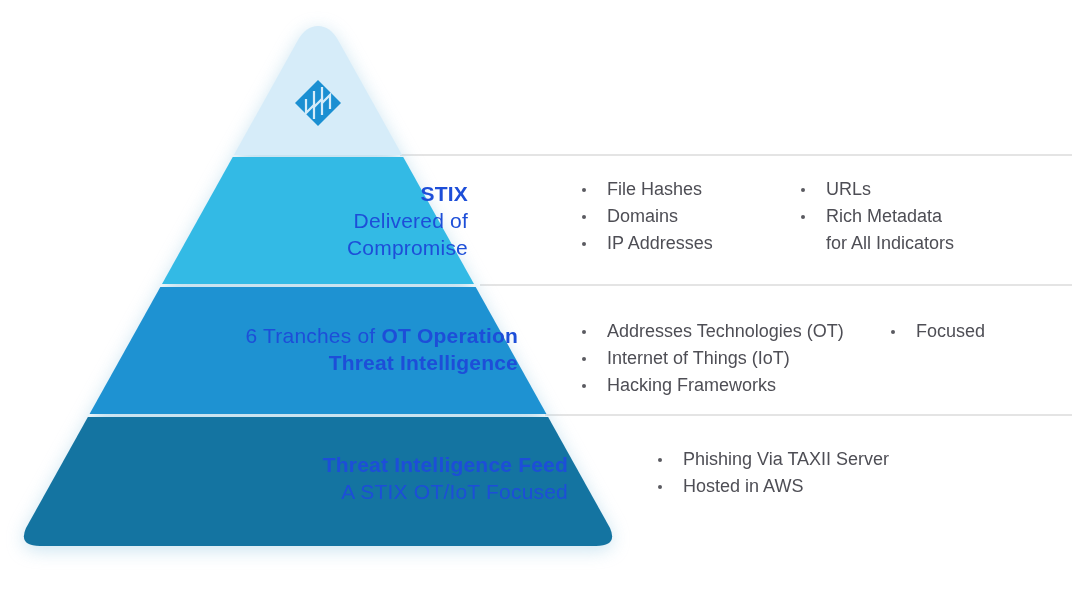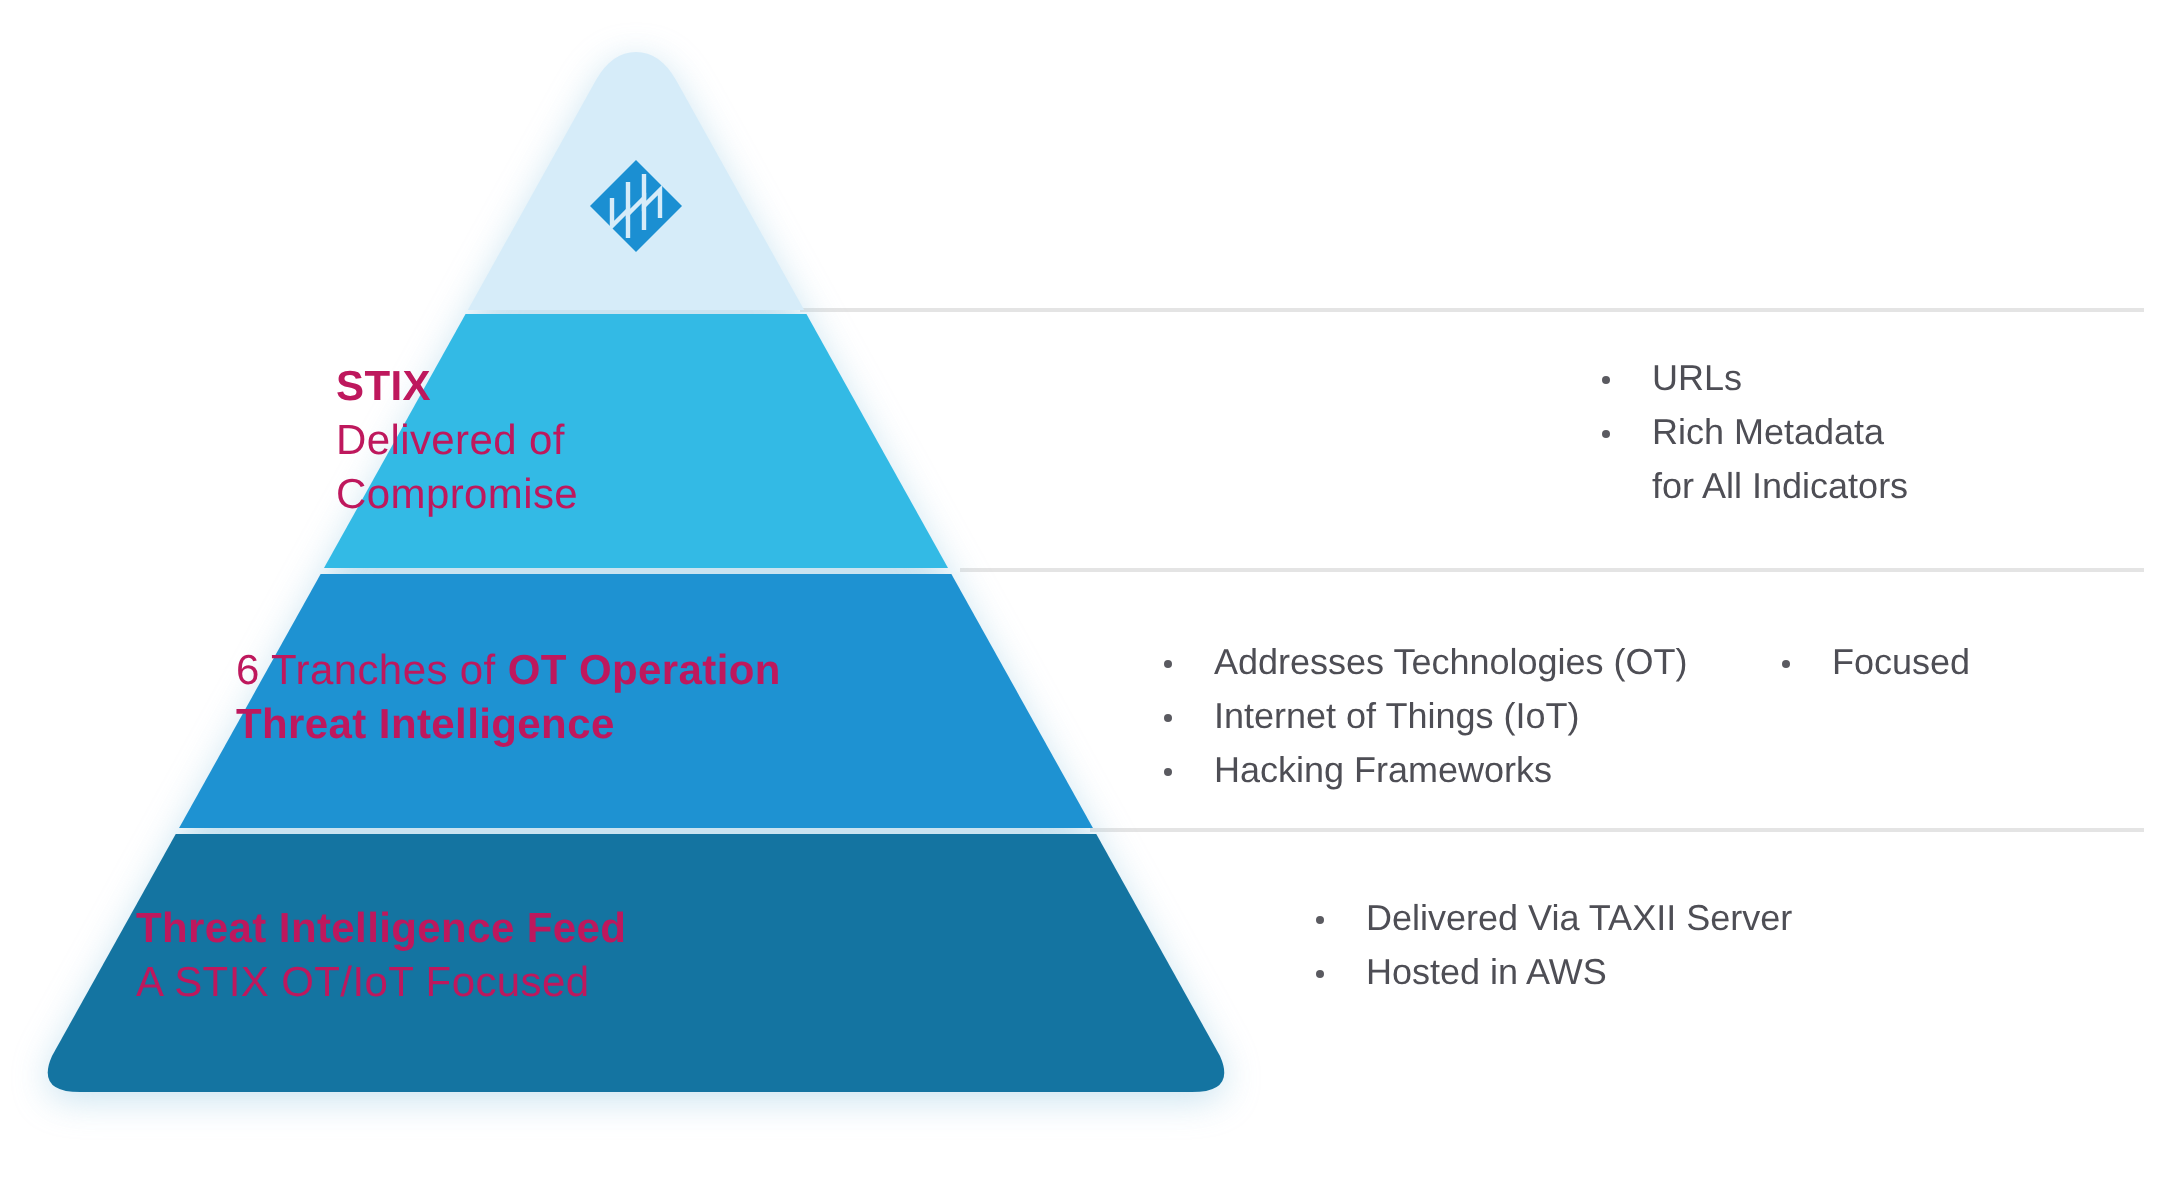--- a/index.html
+++ b/index.html
@@ -3,21 +3,21 @@
   <meta charset="utf-8">
   <style>
     html, body { margin:0; padding:0; }
     body {
       width:1080px; height:591px; background:#ffffff; position:relative; overflow:hidden;
       font-family:"Liberation Sans", "DejaVu Sans", sans-serif;
     }
     .divider { position:absolute; height:2px; background:#e4e4e4; left:400px; right:8px; }
     svg.pyr { position:absolute; left:0; top:0; }
     .layer-text {
-      position:absolute; color:#be185d; text-align:left; font-size:21px; line-height:27px;
+      position:absolute; color:#1d4ed8; text-align:right; font-size:21px; line-height:27px;
       font-weight:normal; letter-spacing:0.2px;
     }
     .layer-text b { font-weight:bold; }
     .bullets { position:absolute; color:#4e4e55; font-size:18px; line-height:27px; }
     .bullets ul { list-style:none; margin:0; padding:0; }
     .bullets li { position:relative; padding-left:27px; white-space:nowrap; }
     .bullets li.bul::before {
       content:""; position:absolute; left:2px; top:12px; width:4px; height:4px; border-radius:50%; background:#5a5a60;
     }
     .col { position:absolute; top:0; }
@@ -67,36 +67,41 @@
   <div><span>6 Tranches of </span><b>OT Operation</b></div>
   <div><b>Threat Intelligence</b></div>
 </div>
 
 <div class="layer-text" style="left:68px;width:500px;top:451px;">
   <div><b>Threat Intelligence Feed</b></div>
   <div>A STIX OT/IoT Focused</div>
 </div>
 
 <div class="bullets" style="left:580px;top:176px;width:480px;height:85px;">
+  <ul class="col" style="left:0;">
+    <li class="bul">File Hashes</li>
+    <li class="bul">Domains</li>
+    <li class="bul">IP Addresses</li>
+  </ul>
   <ul class="col" style="left:219px;">
     <li class="bul">URLs</li>
     <li class="bul">Rich Metadata</li>
     <li>for All Indicators</li>
   </ul>
 </div>
 
 <div class="bullets" style="left:580px;top:318px;width:490px;height:85px;">
   <ul class="col" style="left:0;">
     <li class="bul">Addresses Technologies (OT)</li>
     <li class="bul">Internet of Things (IoT)</li>
     <li class="bul">Hacking Frameworks</li>
   </ul>
   <ul class="col" style="left:309px;">
     <li class="bul">Focused</li>
   </ul>
 </div>
 
 <div class="bullets" style="left:656px;top:446px;width:400px;height:60px;">
   <ul class="col" style="left:0;">
-    <li class="bul">Delivered Via TAXII Server</li>
+    <li class="bul">Phishing Via TAXII Server</li>
     <li class="bul">Hosted in AWS</li>
   </ul>
 </div>
 
 </body></html>

